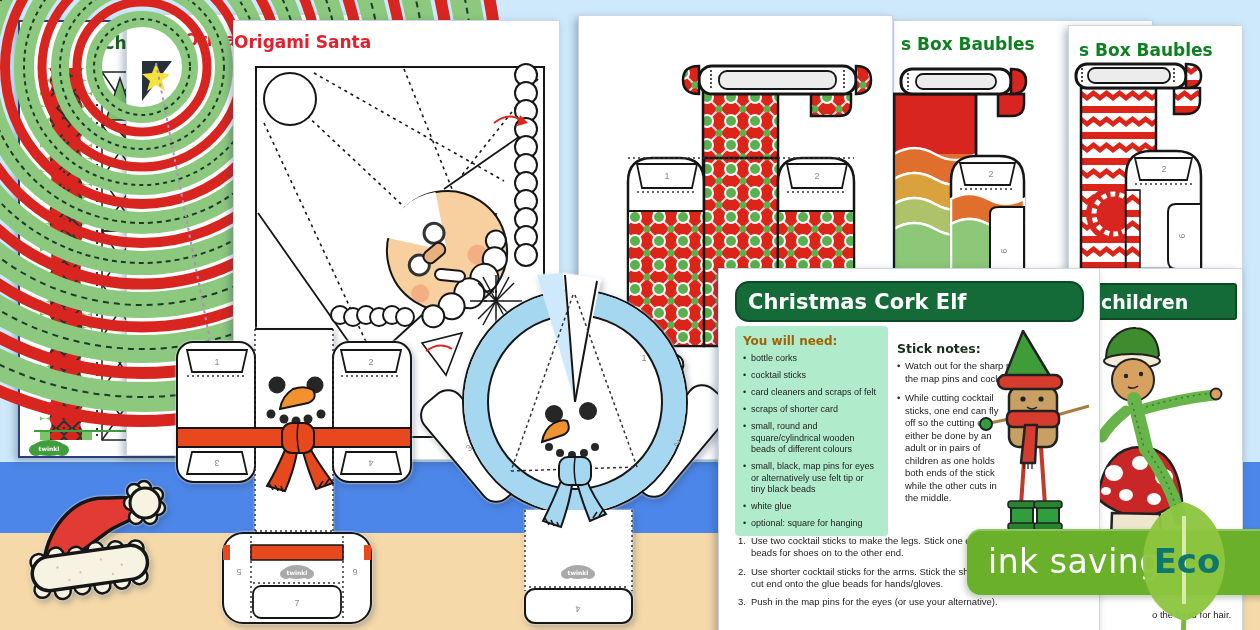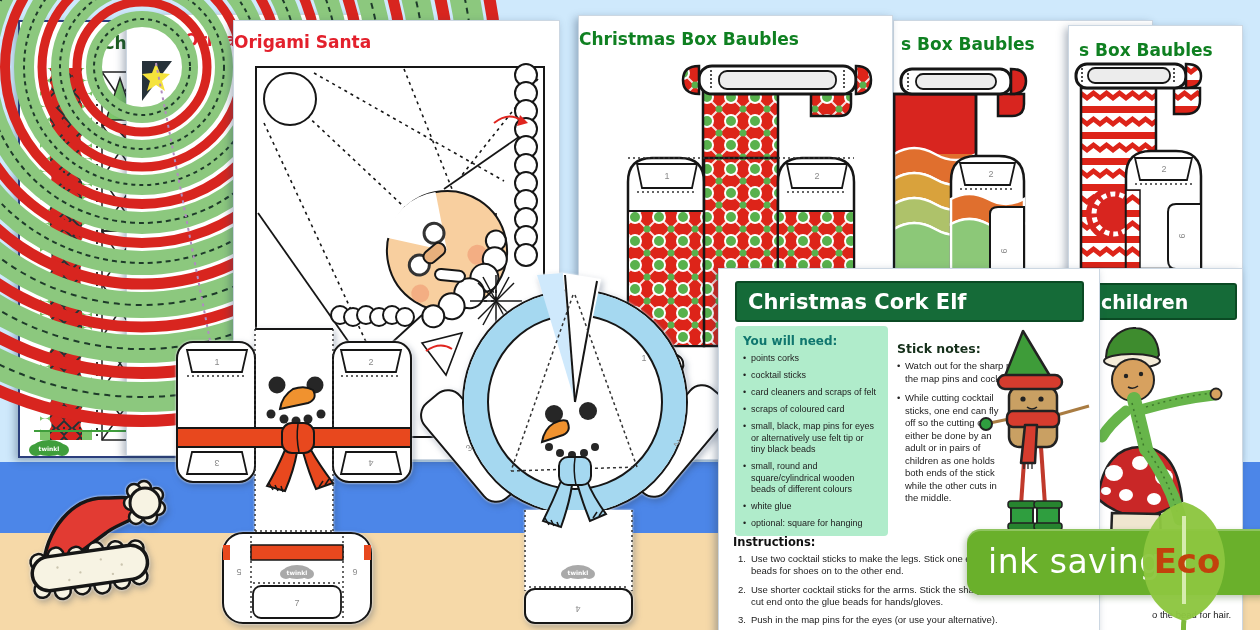--- a/index.html
+++ b/index.html
@@ -17,27 +17,27 @@
   .t-green{color:var(--title_green,#0f8021)}
   .t-dkgreen{color:#1c5e1f}
   .centered{left:0;right:0;text-align:left}
   .abs{position:absolute}
   svg{display:block;overflow:visible}
   .cutout{position:absolute;
     filter:drop-shadow(0 0 1px #fff) drop-shadow(2px 3px 3px rgba(50,70,100,.35))}
   .illus{position:absolute}
   
   .banner{position:absolute;background:var(--banner_green,#156b38);
-    border:2px solid #0b4a24;border-radius:3px;color:#fff;
+    border:2px solid #0b4a24;border-radius:14px;color:#fff;
     font-family:"DejaVu Sans",sans-serif;font-weight:bold}
   .elf-banner{left:16px;top:12px;width:349px;height:41px;font-size:21px;
     line-height:38px;padding-left:11px}
   .mint-box{position:absolute;left:16px;top:57px;width:153px;height:210px;
     background:var(--panel_mint,#b0eccb);border-radius:4px;padding:8px 8px}
-  .mint-box h3{font-size:12px;color:#0f766e;margin-bottom:5px;font-family:"DejaVu Sans",sans-serif}
+  .mint-box h3{font-size:12px;color:#a16207;margin-bottom:5px;font-family:"DejaVu Sans",sans-serif}
   .need-list{list-style:none}
   .need-list li{font-size:9px;line-height:1.28;color:#222;margin-bottom:5.5px;padding-left:8px;position:relative}
   .need-list li::before{content:"•";position:absolute;left:0;top:0}
   .safety{position:absolute;left:178px;top:72px;width:150px}
   .safety h3{font-size:12.5px;color:#16301b;margin-bottom:4px;font-family:"DejaVu Sans",sans-serif}
   .safety li{font-size:9.5px;line-height:1.32;color:#222;list-style:none;
     padding-left:8px;position:relative;margin-bottom:7px}
   .safety li::before{content:"•";position:absolute;left:0;top:0}
   .safety li.narrow{width:114px}
   .instructions{position:absolute;left:14px;top:266px;width:364px}
@@ -51,21 +51,21 @@
     line-height:34px;padding-left:5px;border-left:none;border-radius:0 3px 3px 0}
   .fragment{position:absolute;left:56px;top:340px;font-size:9.5px;color:#222}
   
   .badge{position:absolute;left:967px;top:529px;width:300px;height:66px;
     background:var(--badge_green,#6ab02b);border-radius:14px 0 0 14px;z-index:30;
     box-shadow:inset 0 2px 0 rgba(255,255,255,.25), -2px 3px 6px rgba(40,80,20,.3)}
   .badge-label{position:absolute;left:21px;top:13px;color:#fff;font-size:33px;
     font-family:"DejaVu Sans",sans-serif;letter-spacing:.5px}
   .leaf-wrap{position:absolute;left:1138px;top:500px;z-index:31}
   .eco-label{position:absolute;left:1150px;top:541px;width:74px;text-align:center;
-    color:#c2410c;font-size:34px;font-weight:bold;z-index:32;
+    color:#0f766e;font-size:34px;font-weight:bold;z-index:32;
     font-family:"DejaVu Sans",sans-serif}
   .tab-num{font-size:9px;fill:#8a8a8a;font-family:"Liberation Sans",sans-serif}
   .logo-txt{font-size:6px;fill:#fff;font-family:"DejaVu Sans",sans-serif;font-weight:bold}
 </style>
 </head>
 <body>
 
 <div class="scene">
 
   <svg width="0" height="0">
@@ -335,21 +335,20 @@
         <path d="M57,140 Q75,130 94,140 Q112,150 130,140 L130,165 Q112,175 94,165 Q76,155 57,165 Z" fill="#e06f2e" stroke="#fff" stroke-width="2.5"></path>
         <path d="M57,165 Q75,155 94,165 Q112,175 130,165 L130,290 L57,290 Z" fill="#8cc878" stroke="#fff" stroke-width="2.5"></path>
         <path d="M96,155 Q96,148 104,148 L130,148 L130,235 L104,235 Q96,235 96,228 Z" fill="#fff" stroke="#161616" stroke-width="2"></path>
         <text class="tab-num" x="97" y="118" text-anchor="middle">2</text>
         <text class="tab-num" x="113" y="192" text-anchor="middle" transform="rotate(-90 113 192)">6</text>
       </g>
     </svg>
   </div>
 
   <div class="sheet" style="left:578px;top:15px;width:315px;height:445px">
-    <div class="sheet-title t-green centered" style="top:13px">Christmas Box Baubles</div>
     <svg class="illus" style="left:20px;top:45px" width="280" height="300" viewBox="0 0 280 300">
       <rect x="104" y="20" width="75" height="110" fill="url(#pdots)" stroke="#161616" stroke-width="2.5"></rect>
       <path d="M212,33 L252,33 L252,43 Q252,55 240,55 L212,55 Z" fill="url(#pdots)" stroke="#161616" stroke-width="2.5"></path>
       <rect x="100" y="5" width="157" height="28" rx="13" fill="#fff" stroke="#161616" stroke-width="3"></rect>
       <rect x="120" y="10" width="117" height="18" rx="8" fill="#ececec" stroke="#161616" stroke-width="1.8"></rect>
       <line x1="112" y1="9" x2="112" y2="29" stroke="#161616" stroke-width="1.5" stroke-dasharray="2 2"></line>
       <line x1="245" y1="9" x2="245" y2="29" stroke="#161616" stroke-width="1.5" stroke-dasharray="2 2"></line>
       <path d="M100,5 Q84,5 84,19 Q84,33 100,33 Z" fill="url(#pdots)" stroke="#161616" stroke-width="2.5"></path>
       <path d="M257,5 Q272,5 272,19 Q272,33 257,33 Z" fill="url(#pdots)" stroke="#161616" stroke-width="2.5"></path>
       <g>
@@ -598,26 +597,26 @@
     <div class="fragment">o the bead for hair.</div>
   </div>
 
   <div class="sheet" style="left:718px;top:268px;width:382px;height:375px">
     <div class="banner elf-banner">
       <span>Christmas Cork Elf</span>
     </div>
     <div class="mint-box">
       <h3>You will need:</h3>
       <ul class="need-list">
-        <li>points corks</li>
+        <li>bottle corks</li>
         <li>cocktail sticks</li>
         <li>card cleaners and scraps of felt</li>
-        <li>scraps of coloured card</li>
+        <li>scraps of shorter card</li>
+        <li>small, round and square/cylindrical wooden beads of different colours</li>
         <li>small, black, map pins for eyes or alternatively use felt tip or tiny black beads</li>
-        <li>small, round and square/cylindrical wooden beads of different colours</li>
         <li>white glue</li>
         <li>optional: square for hanging</li>
       </ul>
     </div>
     <div class="safety">
       <h3>Stick notes:</h3>
       <ul>
         <li>Watch out for the sharp points on the map pins and cocktail sticks.</li>
         <li class="narrow">While cutting cocktail sticks, one end can fly off so the cutting can either be done by an adult or in pairs of children as one holds both ends of the stick while the other cuts in the middle.</li>
       </ul>
@@ -644,21 +643,20 @@
       <g>
         <rect x="30" y="176" width="22" height="26" rx="3" fill="#2f9e3f" stroke="#222" stroke-width="2"></rect>
         <rect x="27" y="174" width="28" height="7" rx="3" fill="#27842f" stroke="#222" stroke-width="1.5"></rect>
         <rect x="27" y="196" width="28" height="7" rx="3" fill="#27842f" stroke="#222" stroke-width="1.5"></rect>
         <rect x="56" y="176" width="22" height="26" rx="3" fill="#2f9e3f" stroke="#222" stroke-width="2"></rect>
         <rect x="53" y="174" width="28" height="7" rx="3" fill="#27842f" stroke="#222" stroke-width="1.5"></rect>
         <rect x="53" y="196" width="28" height="7" rx="3" fill="#27842f" stroke="#222" stroke-width="1.5"></rect>
       </g>
     </svg>
     <div class="instructions">
-      <h3>Instructions:</h3>
       <div class="instr-item">
         <span class="instr-num">1.</span>
         <span class="instr-text">
           <span class="l">Use two cocktail sticks to make the legs. Stick one end into</span>
           <span class="l">beads for shoes on to the other end.</span>
         </span>
       </div>
       <div class="instr-item">
         <span class="instr-num">2.</span>
         <span class="instr-text">

